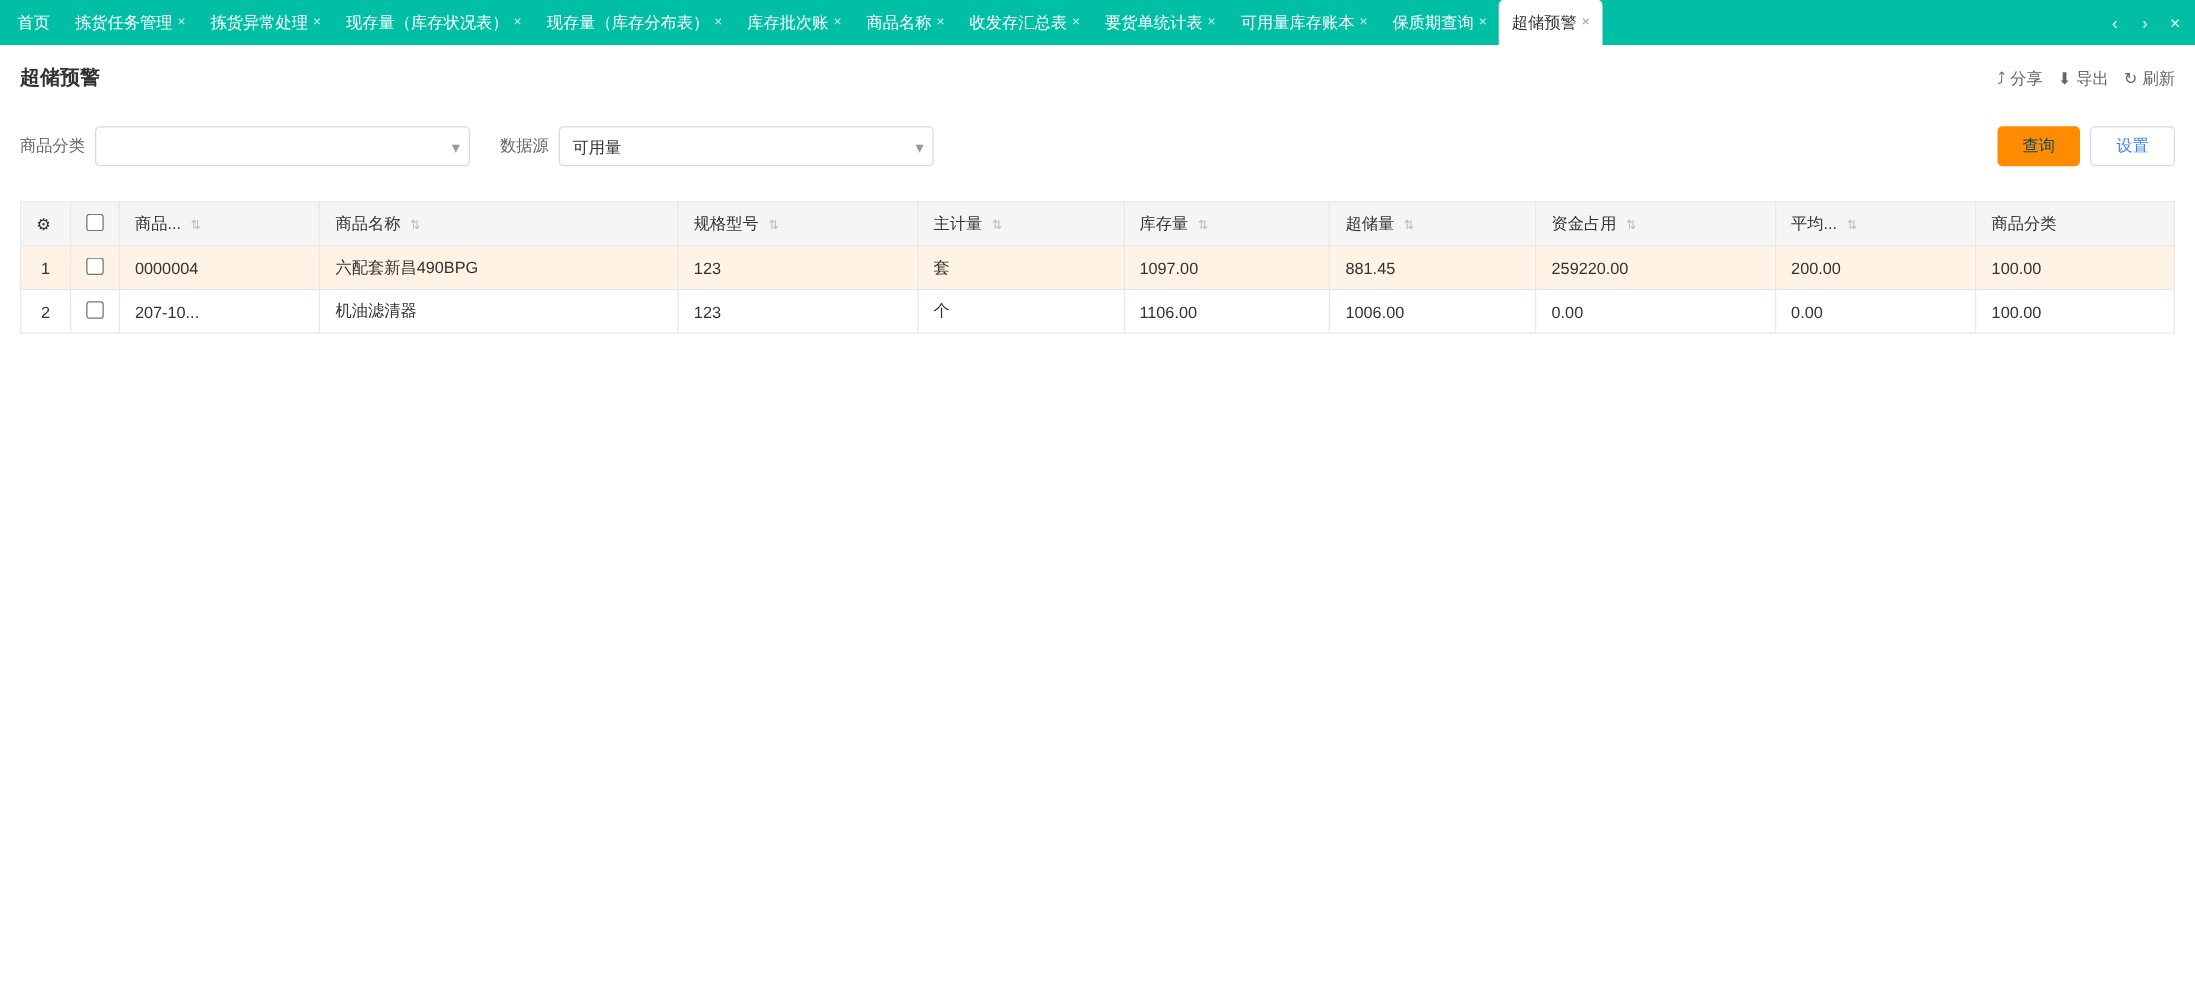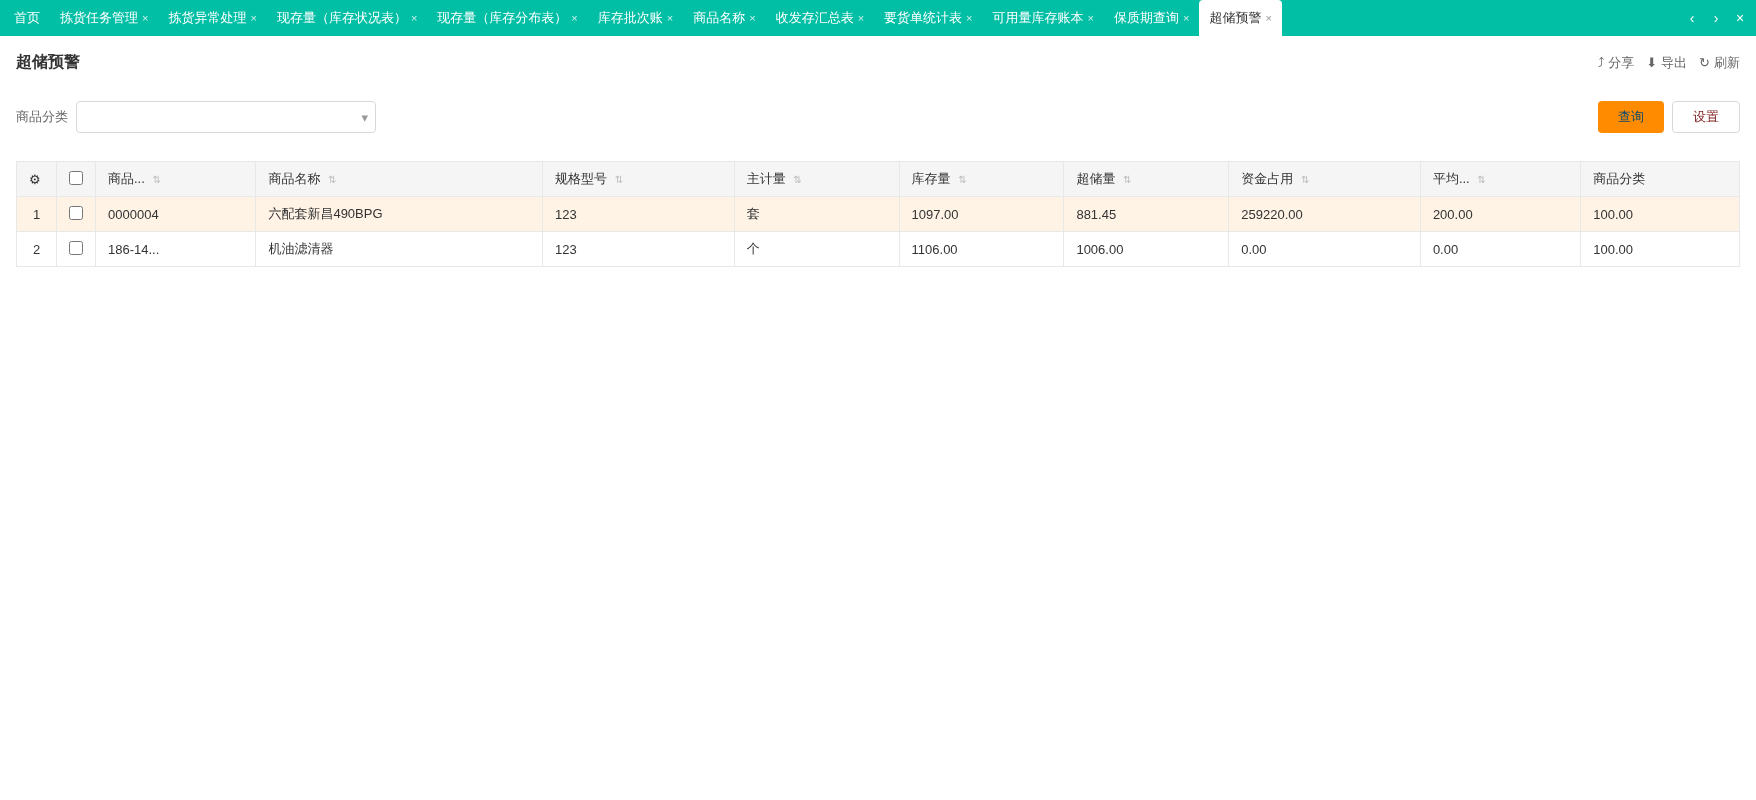--- a/index.html
+++ b/index.html
@@ -138,21 +138,21 @@
       color: #0c4a6e;
       border: none;
       border-radius: 4px;
       padding: 0 20px;
       height: 32px;
       cursor: pointer;
       font-size: 13px;
     }
     .btn-settings {
       background: #fff;
-      color: #7f1d1d;
+      color: #3b82f6;
       border: 1px solid #d9d9d9;
       border-radius: 4px;
       padding: 0 20px;
       height: 32px;
       cursor: pointer;
       font-size: 13px;
     }
 
     
     .data-table {
@@ -279,20 +279,29 @@
       </div>
     </div>
   </div>
 
   <div class="filter-bar">
     <div class="filter-item">
       <span class="filter-label">商品分类</span>
       <div class="filter-select-wrapper">
         <select class="filter-select">
           <option value=""></option>
+        </select>
+      </div>
+    </div>
+    <div class="filter-item">
+      <span class="filter-label">数据源</span>
+      <div class="filter-select-wrapper">
+        <select class="filter-select">
+          <option value="available" selected="">可用量</option>
+          <option value="stock">库存量</option>
         </select>
       </div>
     </div>
     <div class="filter-buttons">
       <button class="btn-query">查询</button>
       <button class="btn-settings">设置</button>
     </div>
   </div>
 
   <table class="data-table">
@@ -355,21 +364,21 @@
     <td>881.45</td>
     <td>259220.00</td>
     <td>200.00</td>
     <td>100.00</td>
   </tr>
         <tr>
     <td class="row-num">2</td>
     <td class="col-checkbox">
       <input type="checkbox" style="">
     </td>
-    <td>186-14...</td>
+    <td>207-10...</td>
     <td>机油滤清器</td>
     <td>123</td>
     <td>个</td>
     <td>1106.00</td>
     <td>1006.00</td>
     <td>0.00</td>
     <td>0.00</td>
     <td>100.00</td>
   </tr>
       </tbody>

